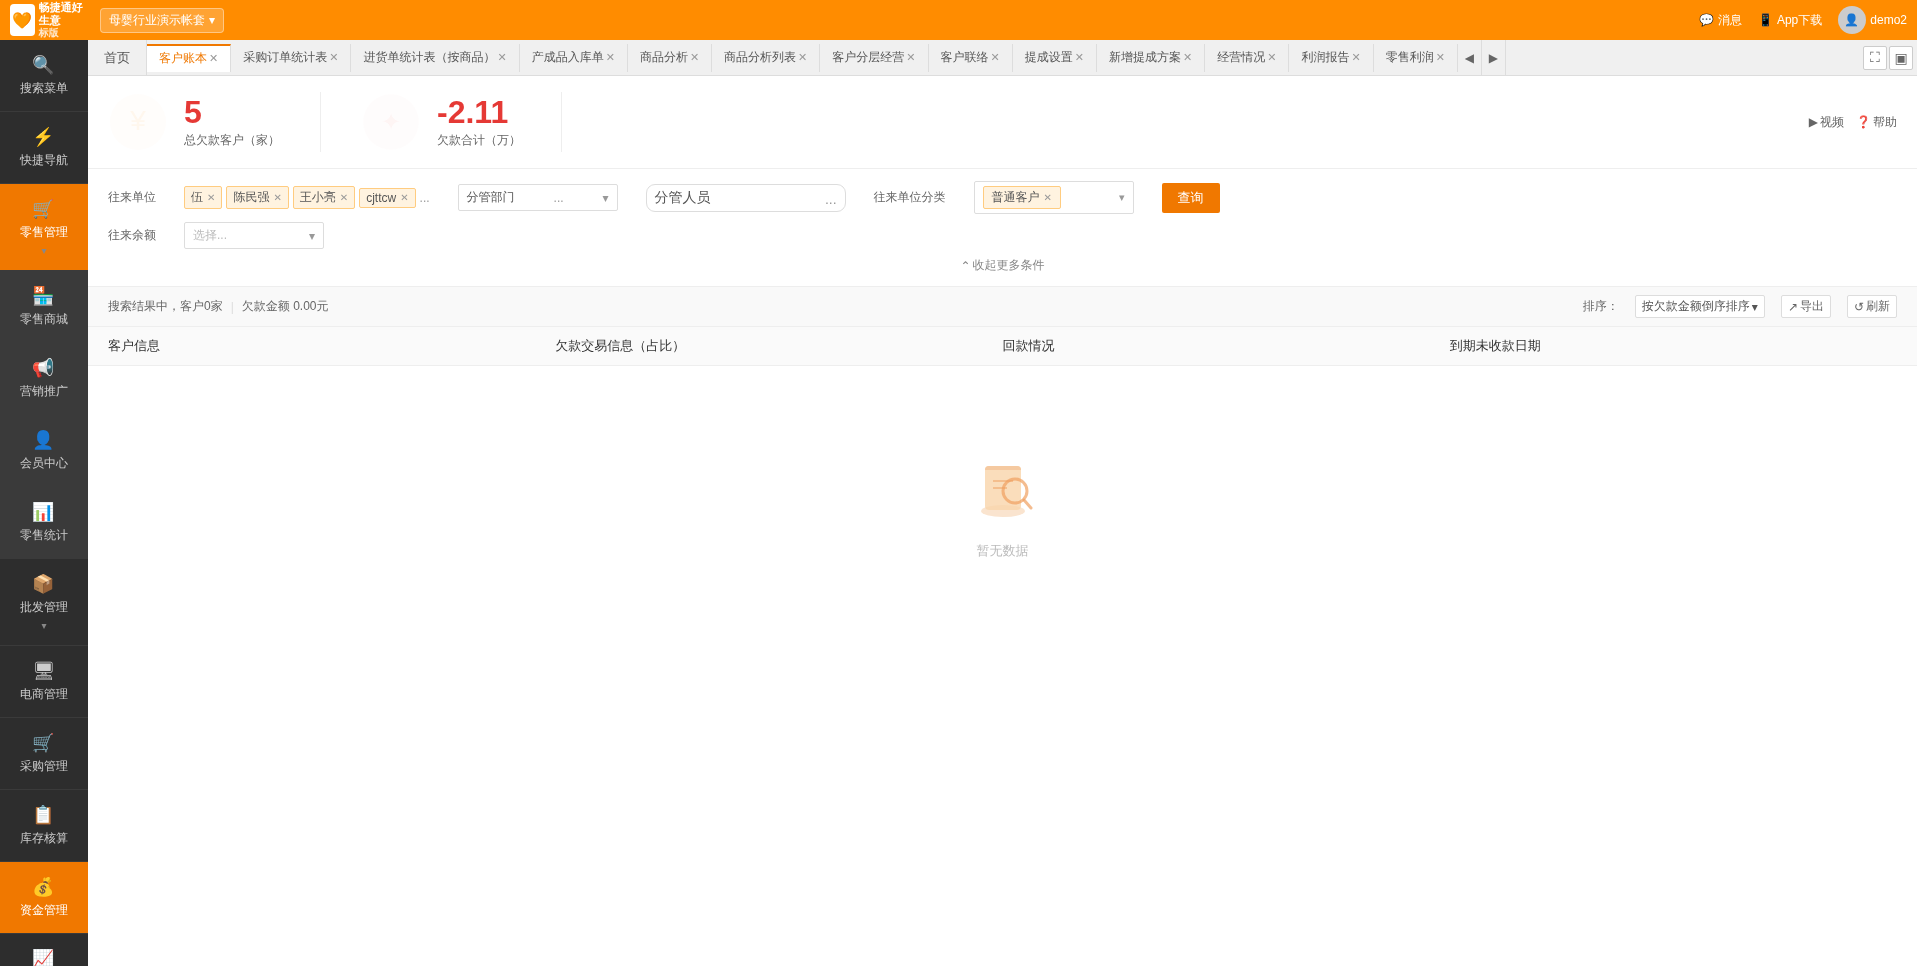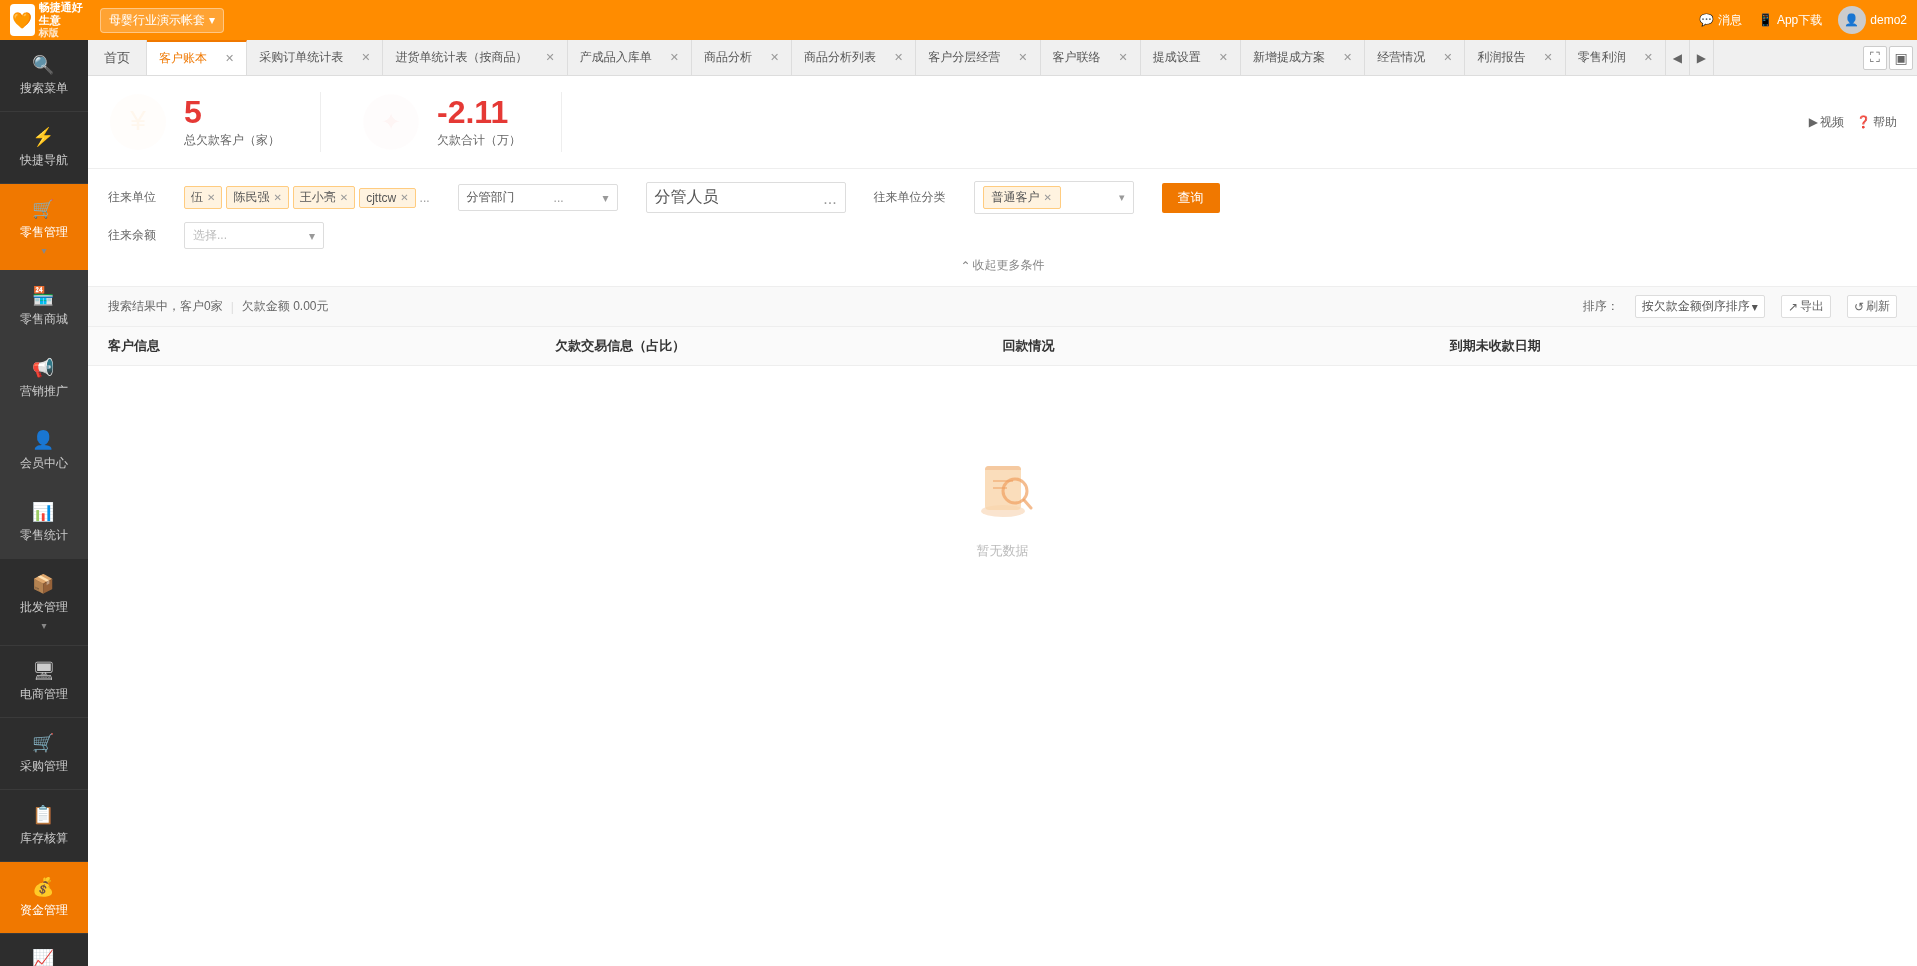--- a/index.html
+++ b/index.html
@@ -118,24 +118,24 @@
       background: #f0f0f0;
       border-bottom: 1px solid #ddd;
       display: flex;
       align-items: center;
       height: 36px;
       flex-shrink: 0;
       overflow: hidden;
     }
     .tab-item {
       padding: 0 12px;
-      height: 36px;
-      display: flex;
-      align-items: center;
-      gap: 16px;
+      height: 28px;
+      display: flex;
+      align-items: center;
+      gap: 0;
       font-size: 12px;
       cursor: pointer;
       white-space: nowrap;
       border-right: 1px solid #ddd;
       background: #f0f0f0;
       color: #555;
     }
     .tab-item.active {
       background: white;
       color: #f07800;
@@ -281,23 +281,23 @@
       cursor: pointer;
       min-width: 140px;
       background: white;
       gap: 4px;
     }
     .filter-select .arrow { margin-left: auto; color: #999; }
     .filter-input-wrap {
       display: flex;
       align-items: flex-end;
       border: 1px solid #ddd;
-      border-radius: 2px;
+      border-radius: 9px;
       padding: 4px 8px;
-      font-size: 16px;
+      font-size: 14px;
       color: #555;
       background: white;
       min-width: 200px;
       gap: 4px;
     }
     .filter-input-wrap .dots { margin-left: auto; color: #999; }
     .collapse-row {
       display: flex;
       justify-content: center;
       margin-top: 4px;
@@ -357,21 +357,21 @@
       width: 100%;
     }
     .table-header {
       display: flex;
       align-items: center;
       padding: 10px 20px;
       background: #fafafa;
       border-bottom: 1px solid #eee;
       font-size: 13px;
       color: #333;
-      font-weight: 700;
+      font-weight: 400;
     }
     .table-col-1 { flex: 2; }
     .table-col-2 { flex: 2; }
     .table-col-3 { flex: 2; }
     .table-col-4 { flex: 2; }
 
     
     .empty-state {
       display: flex;
       flex-direction: column;

